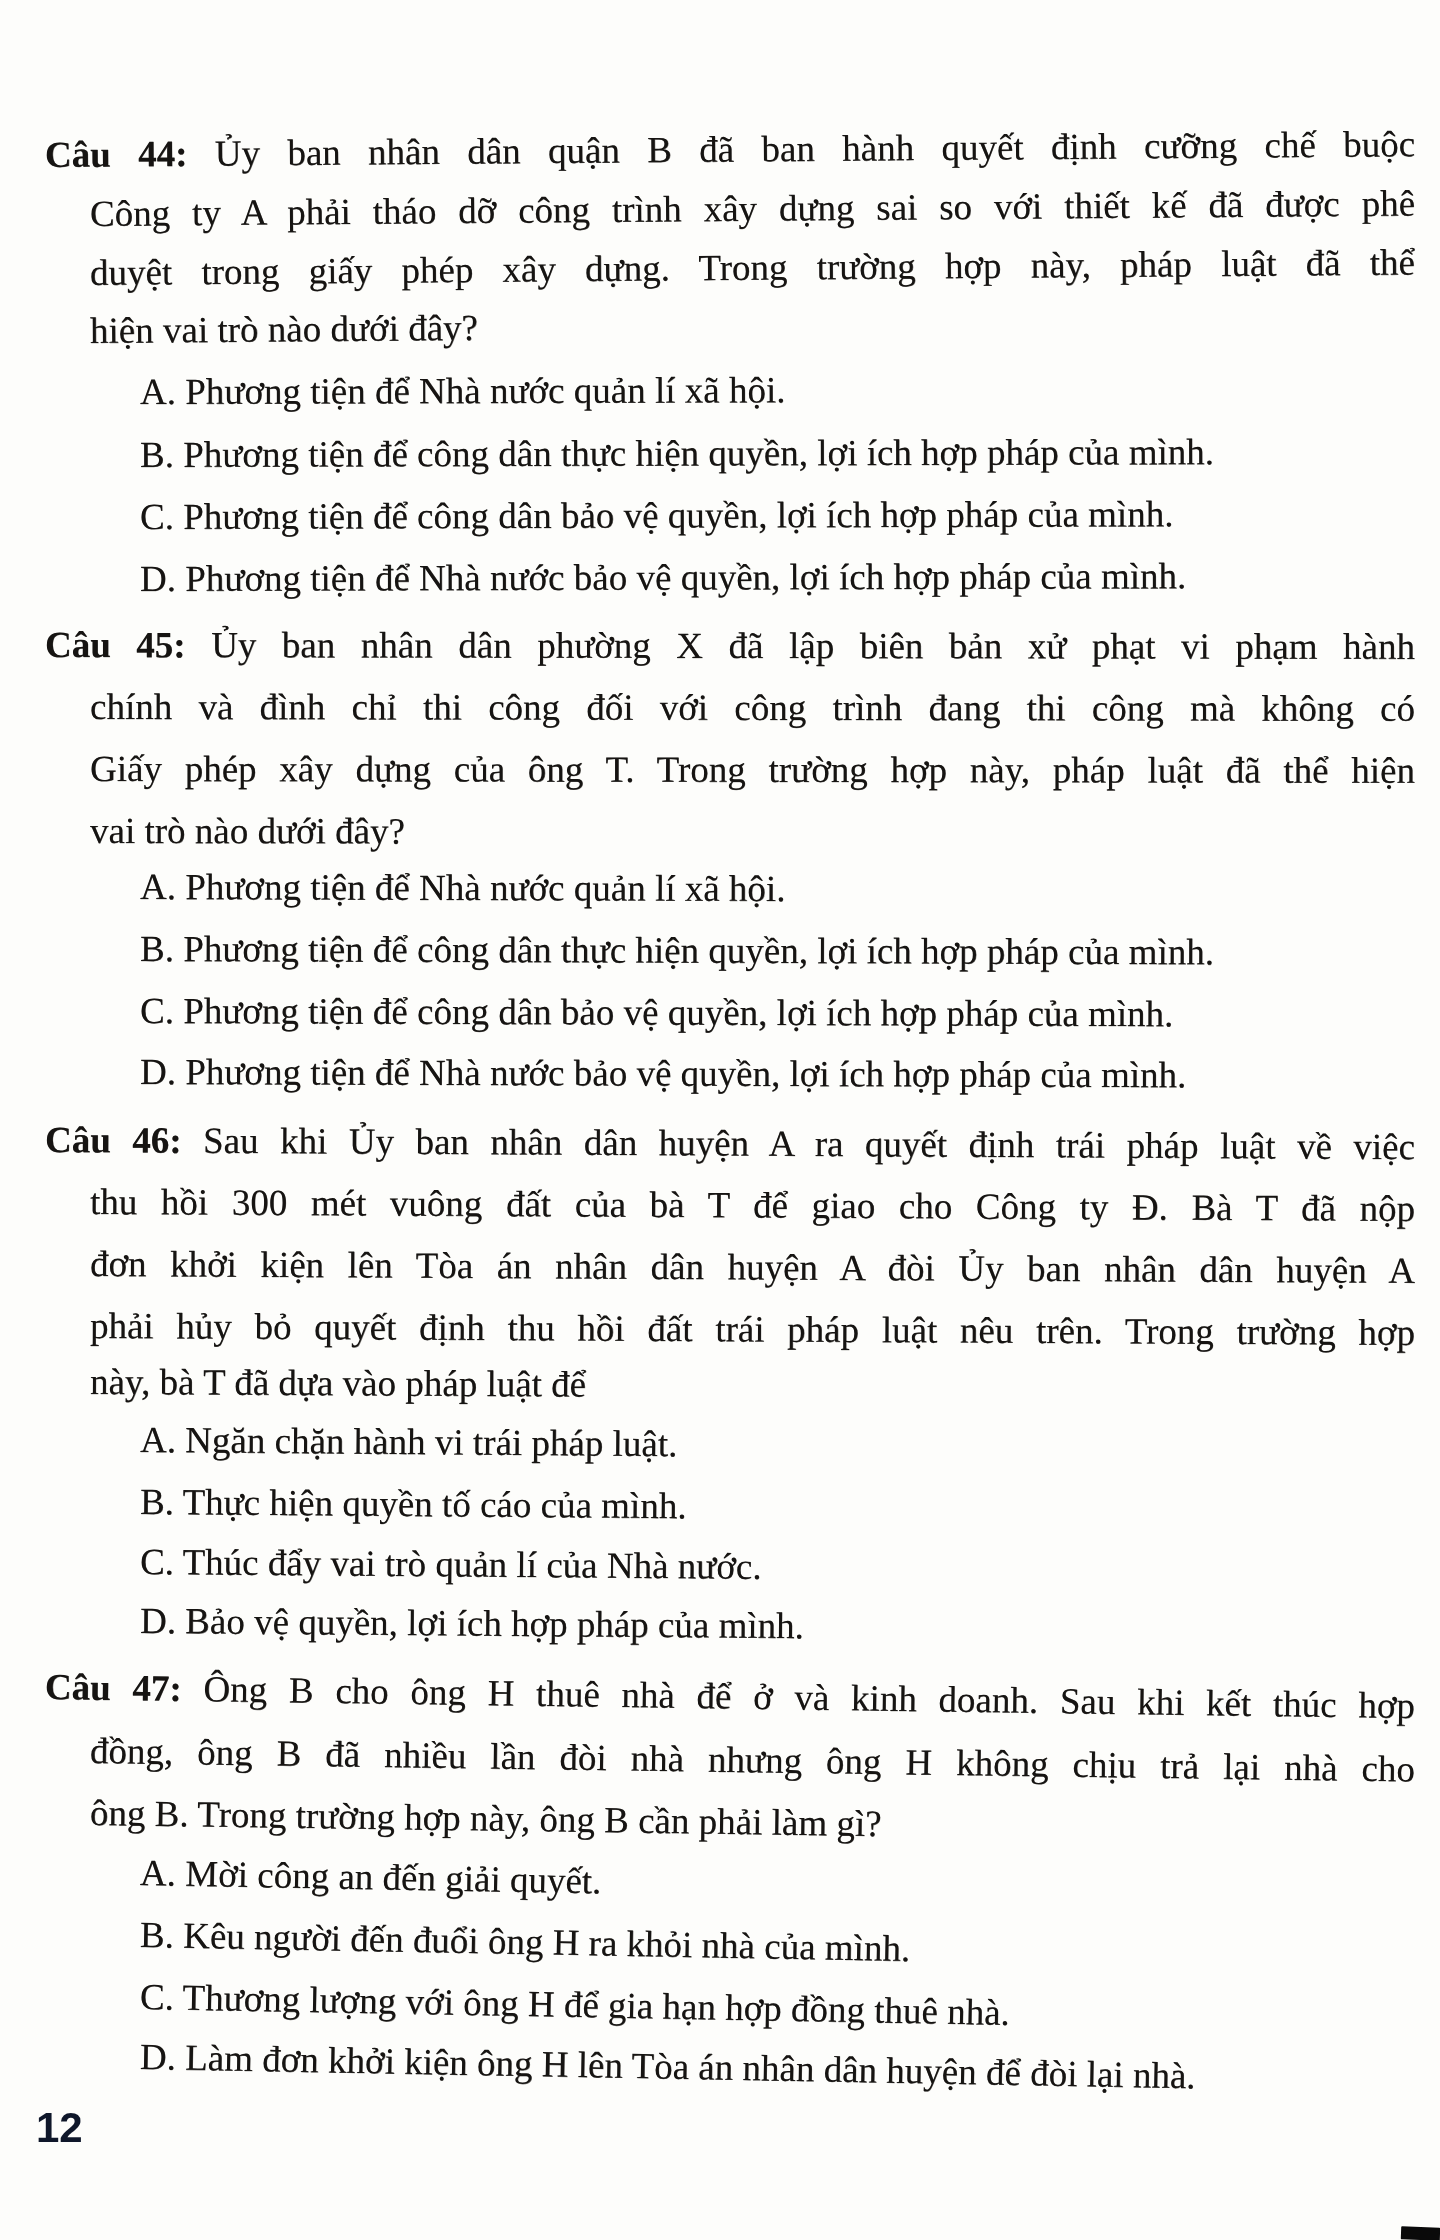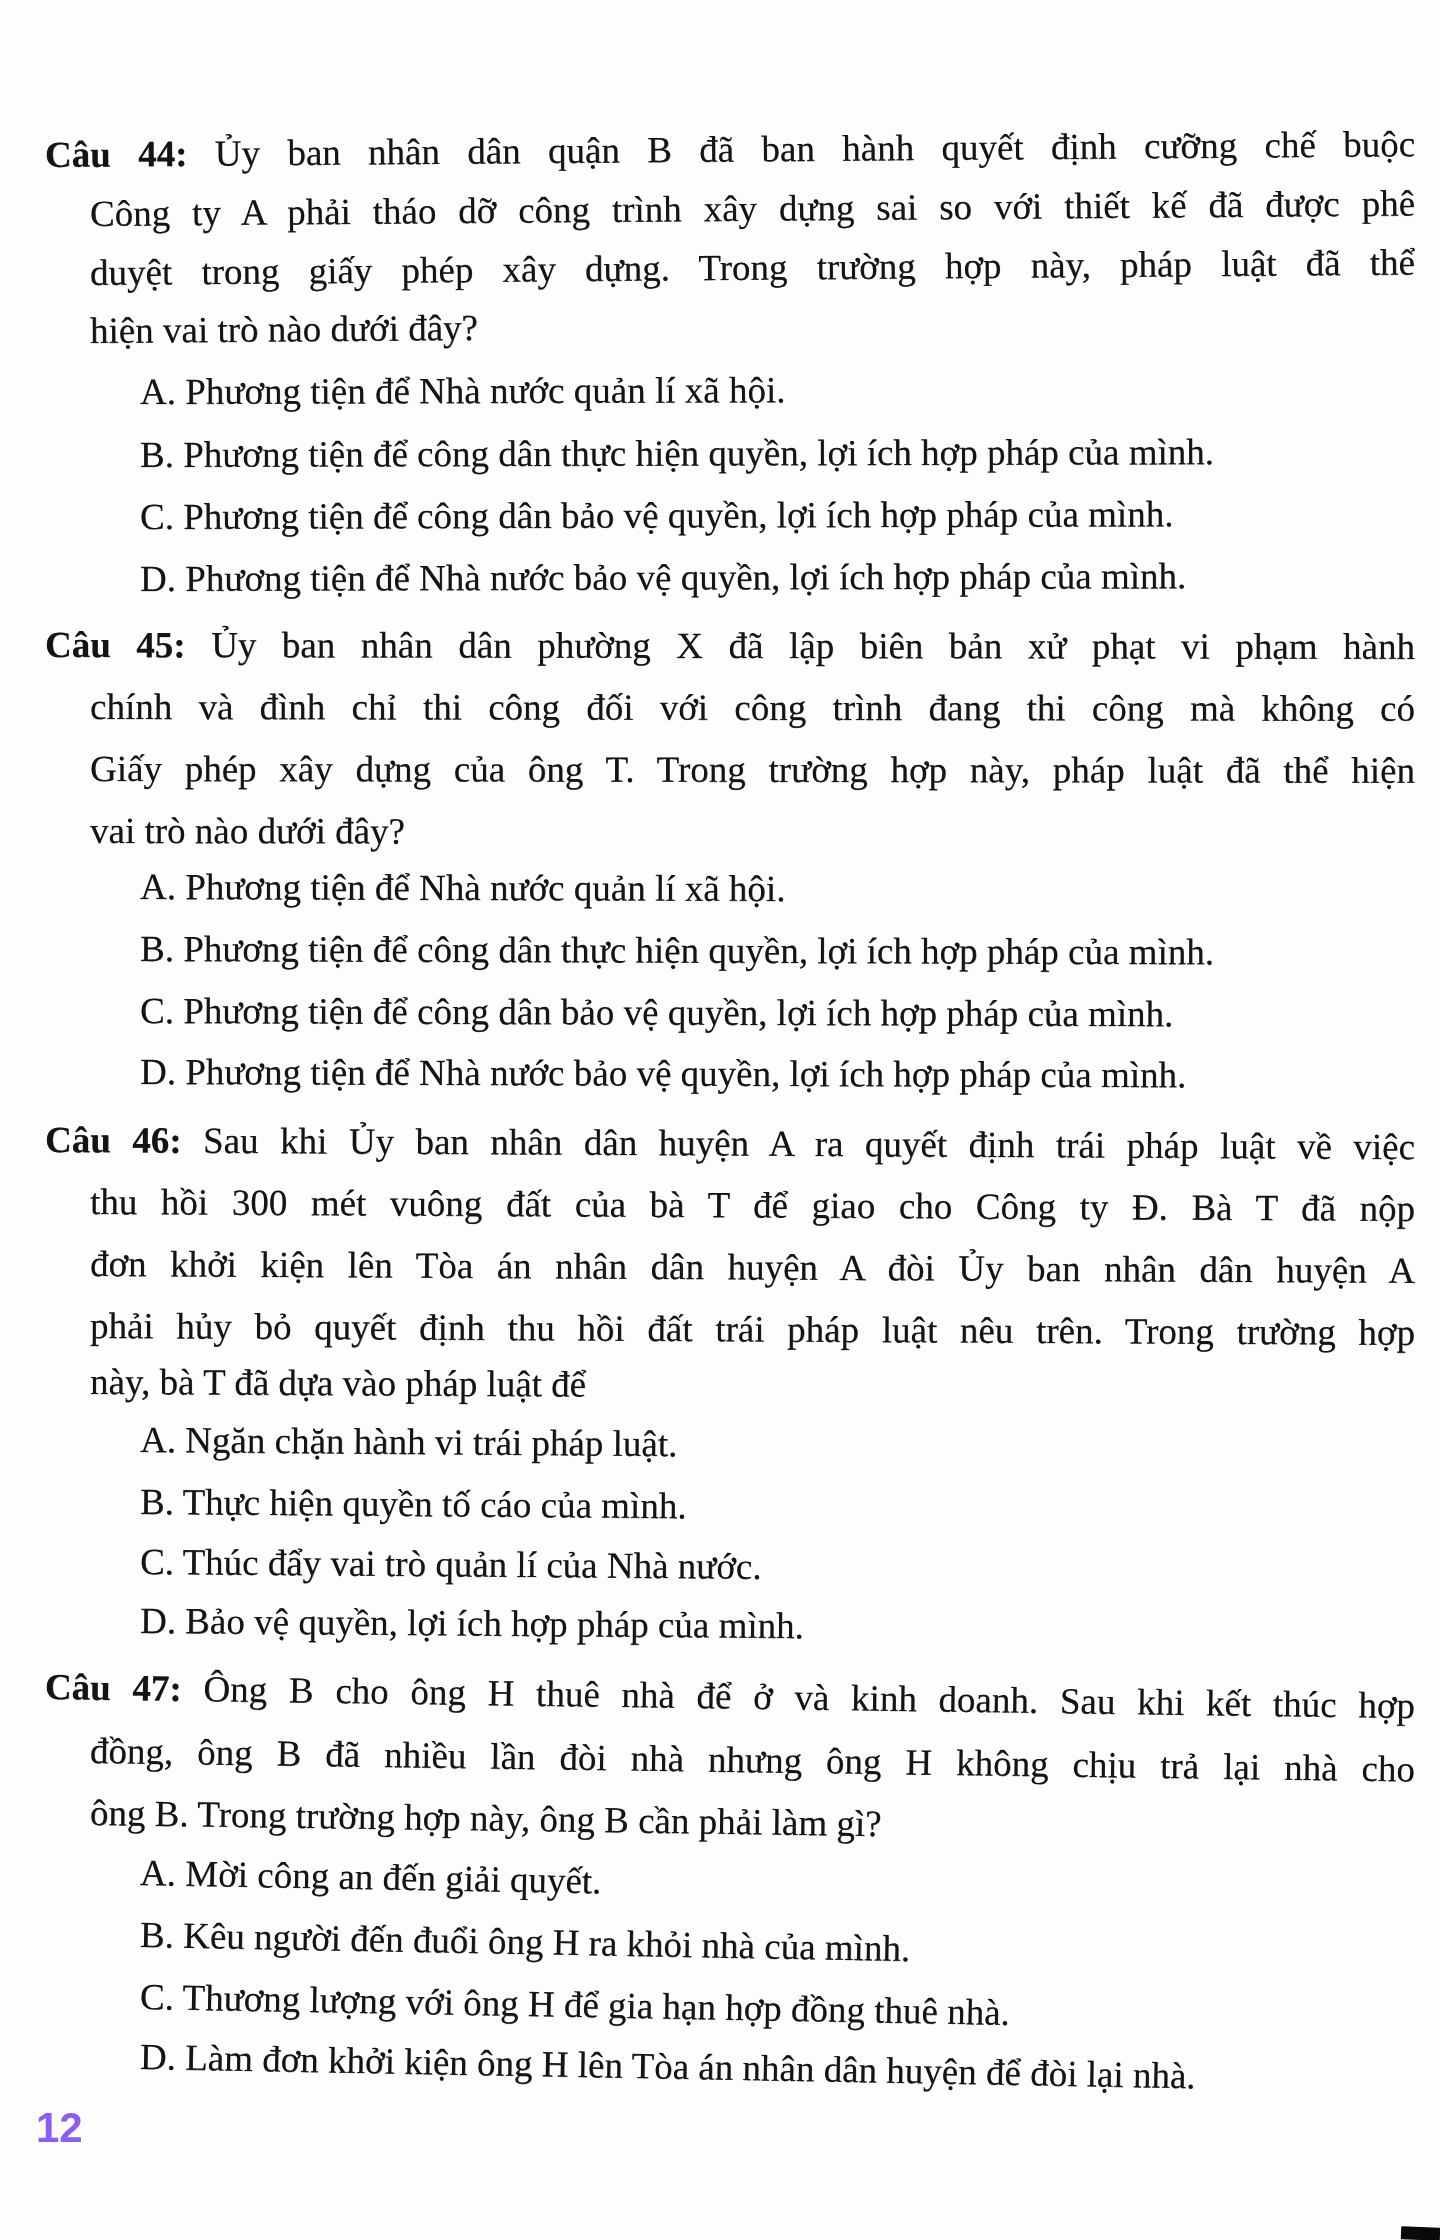--- a/index.html
+++ b/index.html
@@ -46,21 +46,21 @@
   .r47s { transform: rotate(0.80deg); }
   .r47o { transform: rotate(1.05deg); }
   .pageno {
     position: absolute;
     left: 36px;
     top: 2103px;
     font-family: "Liberation Sans", "DejaVu Sans", sans-serif;
     font-weight: bold;
     font-size: 42px;
     line-height: 50px;
-    color: #8b5cf6;
+    color: #0f172a;
   }
   .corner-mark {
     position: absolute;
     left: 1401px;
     top: 2227px;
     width: 39px;
     height: 13px;
     background: #0a0a0a;
     transform: rotate(2deg);
     border-radius: 1px;

